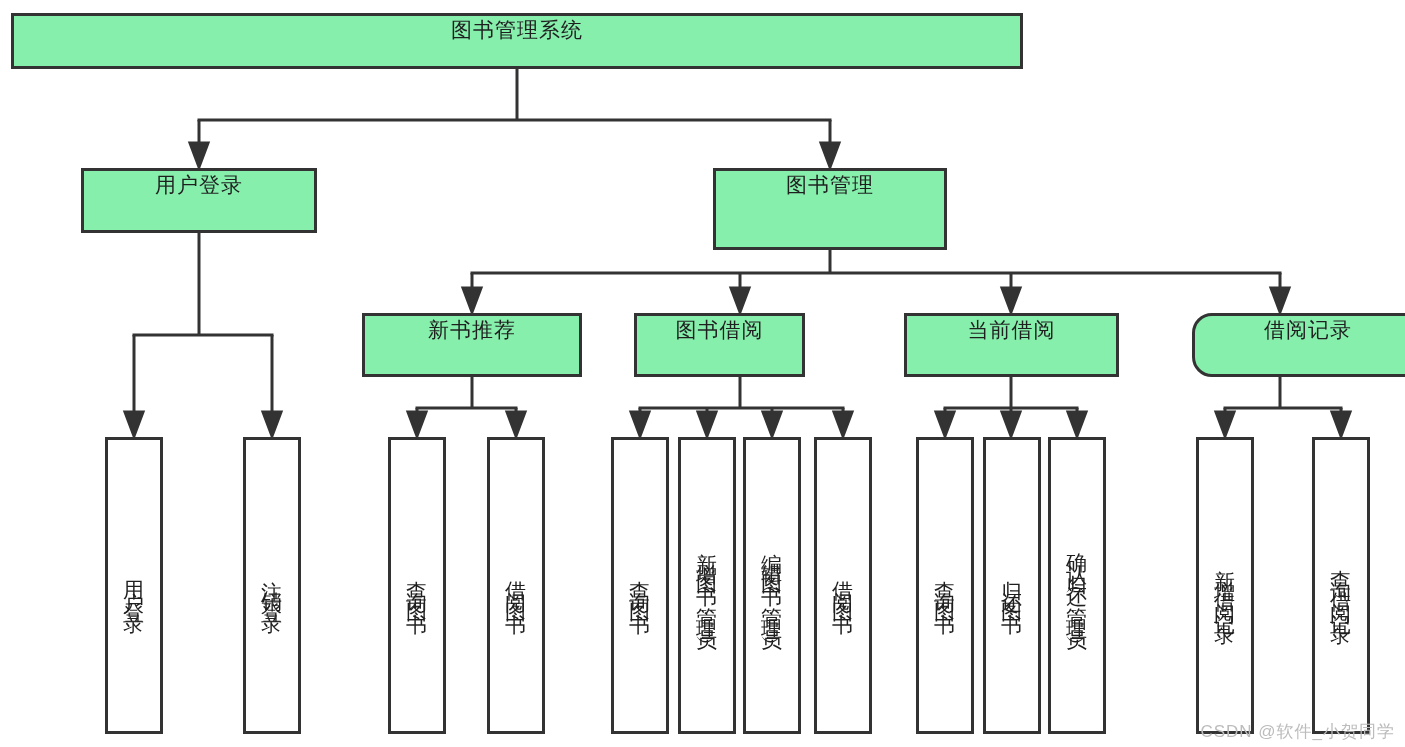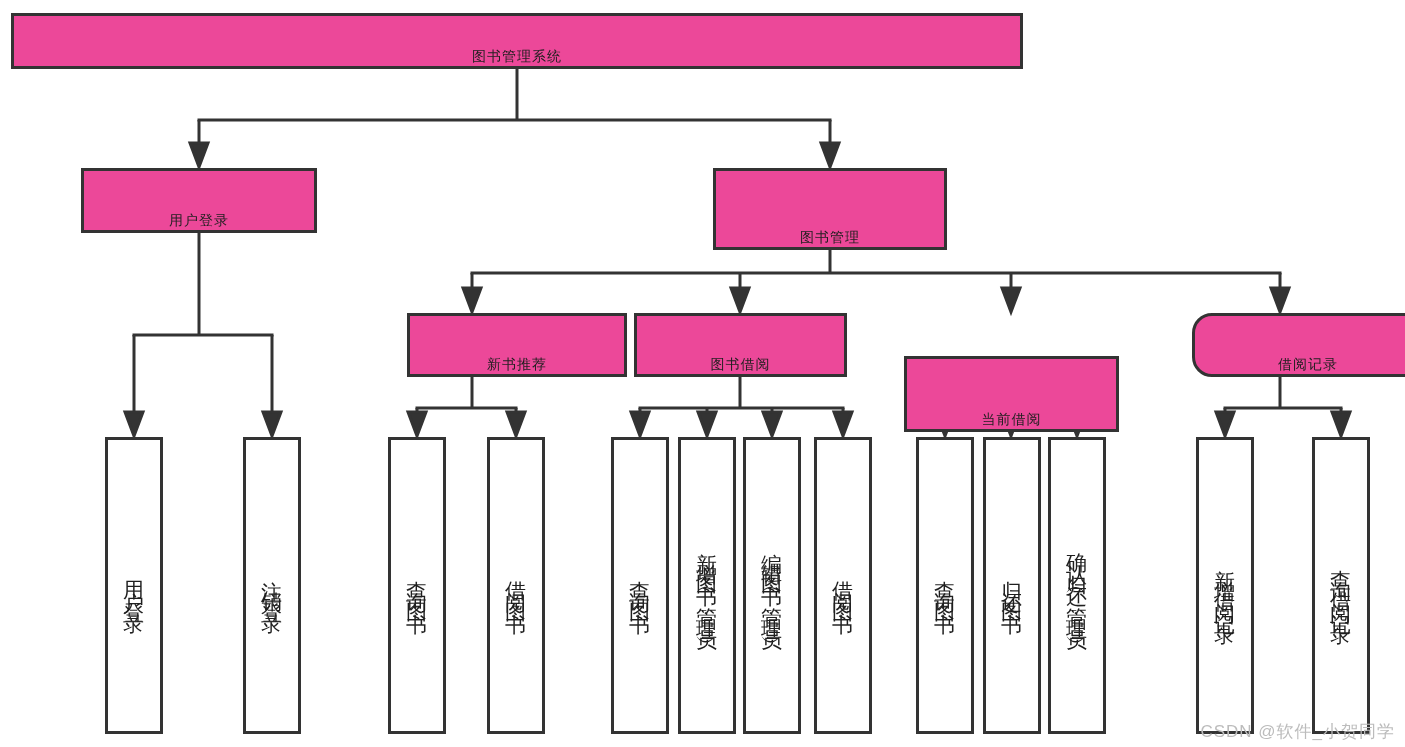--- a/index.html
+++ b/index.html
@@ -19,25 +19,25 @@
   #connectors {
     position: absolute;
     left: 0;
     top: 0;
     z-index: 0;
   }
   .hnode {
     position: absolute;
     box-sizing: border-box;
     border: 3px solid #333333;
-    background: #ec4899;
+    background: #86efac;
     display: flex;
-    align-items: flex-end;
+    align-items: flex-start;
     justify-content: center;
-    font-size: 14px;
+    font-size: 21px;
     letter-spacing: 1px;
     z-index: 1;
   }
   .vnode {
     position: absolute;
     box-sizing: border-box;
     top: 437px;
     width: 58px;
     height: 297px;
     border: 3px solid #333333;
@@ -138,27 +138,27 @@
     <span>图书管理系统</span>
   </div>
 
   <div class="hnode" style="left:81px; top:168px; width:236px; height:65px;">
     <span>用户登录</span>
   </div>
   <div class="hnode" style="left:713px; top:168px; width:234px; height:82px;">
     <span>图书管理</span>
   </div>
 
-  <div class="hnode" style="left:362px; top:313px; width:220px; height:64px;margin-left:45px;">
+  <div class="hnode" style="left:362px; top:313px; width:220px; height:64px;">
     <span>新书推荐</span>
   </div>
-  <div class="hnode" style="left:634px; top:313px; width:213px; height:64px;">
+  <div class="hnode" style="left:634px; top:313px; width:171px; height:64px;">
     <span>图书借阅</span>
   </div>
-  <div class="hnode" style="left:904px; top:313px; width:215px; height:76px;margin-top:43px;">
+  <div class="hnode" style="left:904px; top:313px; width:215px; height:64px;">
     <span>当前借阅</span>
   </div>
   <div class="hnode" style="left:1192px; top:313px; width:232px; height:64px;border-radius:20px;">
     <span>借阅记录</span>
   </div>
 
   <div class="vnode" style="left:105px;">
     <span class="vlabel">用户登录</span>
   </div>
   <div class="vnode" style="left:243px;">

